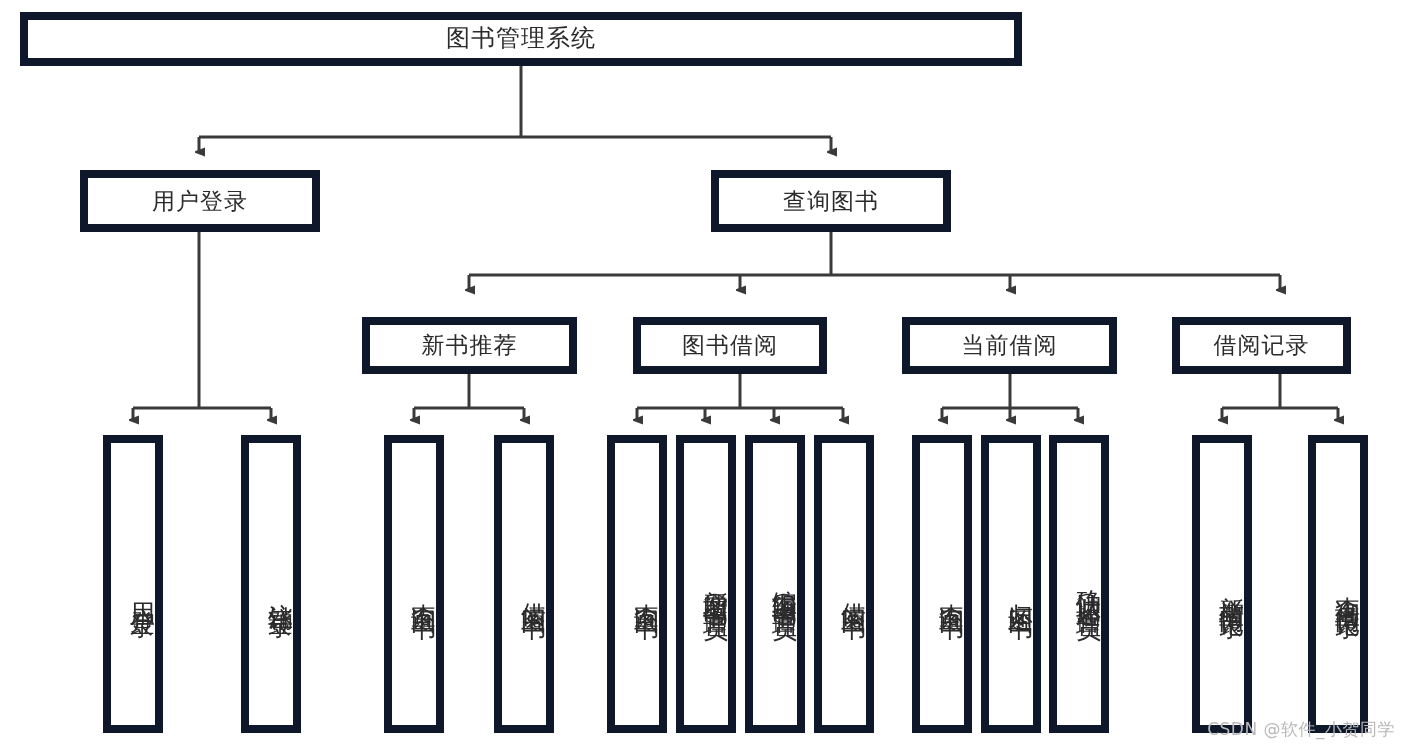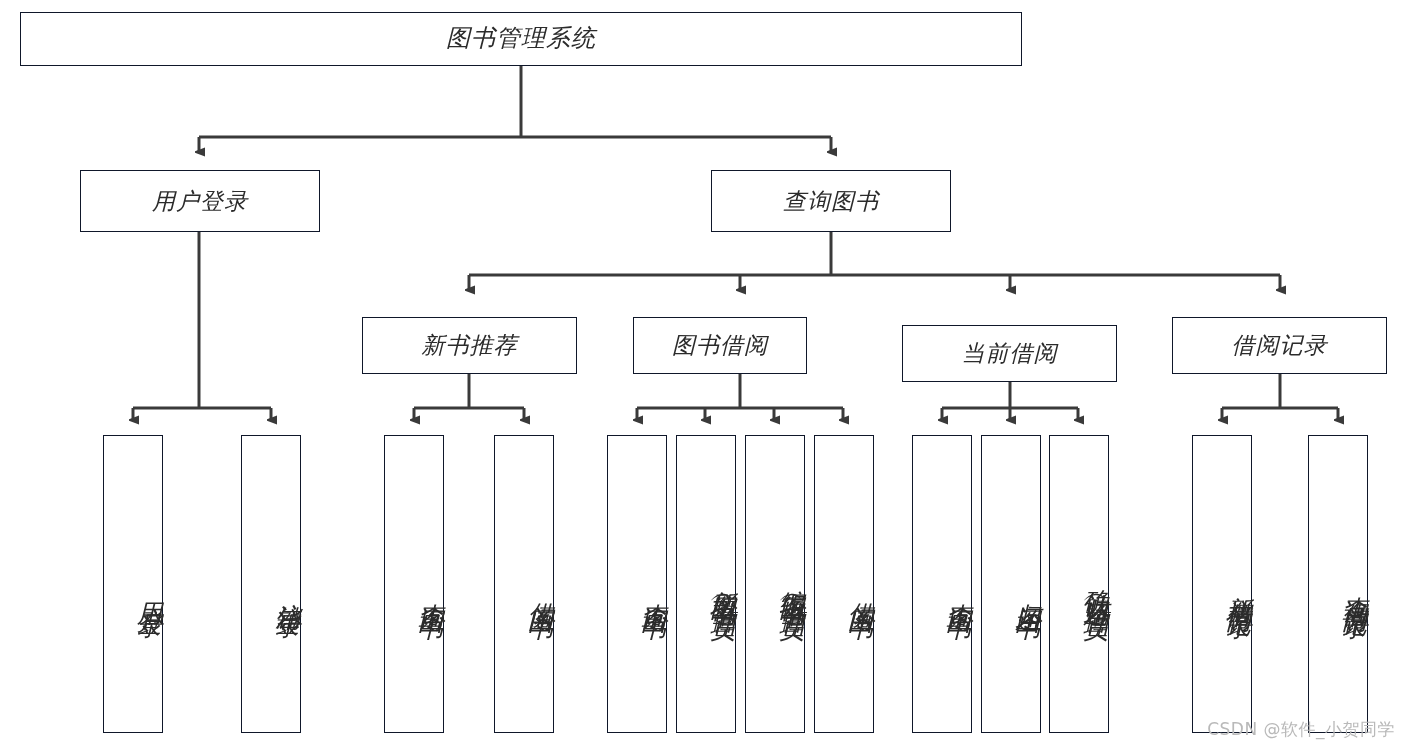--- a/index.html
+++ b/index.html
@@ -22,28 +22,27 @@
     position: absolute;
     left: 0;
     top: 0;
     width: 1405px;
     height: 747px;
     pointer-events: none;
   }
   .node {
     position: absolute;
     box-sizing: border-box;
-    border: 1px solid #0f172a;
+    border: 8px solid #0f172a;
     background: #ffffff;
     display: flex;
     align-items: center;
     justify-content: center;
     color: #2b2b2b;
     text-align: center;
-    font-style: italic;
   }
   .node.h {
     font-size: 23px;
     line-height: 1.15;
     letter-spacing: 1px;
   }
   .node.root {
     font-size: 24px;
   }
   .node.v {
@@ -136,27 +135,27 @@
   <div class="node h" style="left:80px; top:170px; width:240px; height:62px;">
     <span class="label">用户登录</span>
   </div>
   <div class="node h" style="left:711px; top:170px; width:240px; height:62px;">
     <span class="label">查询图书</span>
   </div>
 
   <div class="node h" style="left:362px; top:317px; width:215px; height:57px;">
     <span class="label">新书推荐</span>
   </div>
-  <div class="node h" style="left:633px; top:317px; width:174px; height:57px;">
+  <div class="node h" style="left:633px; top:317px; width:194px; height:57px;">
     <span class="label">图书借阅</span>
   </div>
-  <div class="node h" style="left:902px; top:317px; width:215px; height:57px;margin-top:8px;">
+  <div class="node h" style="left:902px; top:317px; width:215px; height:57px;">
     <span class="label">当前借阅</span>
   </div>
-  <div class="node h" style="left:1172px; top:317px; width:215px; height:57px;text-align:center;">
+  <div class="node h" style="left:1172px; top:317px; width:179px; height:57px;text-align:center;">
     <span class="label">借阅记录</span>
   </div>
 
   <div class="node v" style="left:103px; top:435px; width:60px; height:298px;">
     <span class="label">用户登录</span>
   </div>
   <div class="node v" style="left:241px; top:435px; width:60px; height:298px;">
     <span class="label">注销登录</span>
   </div>
 

